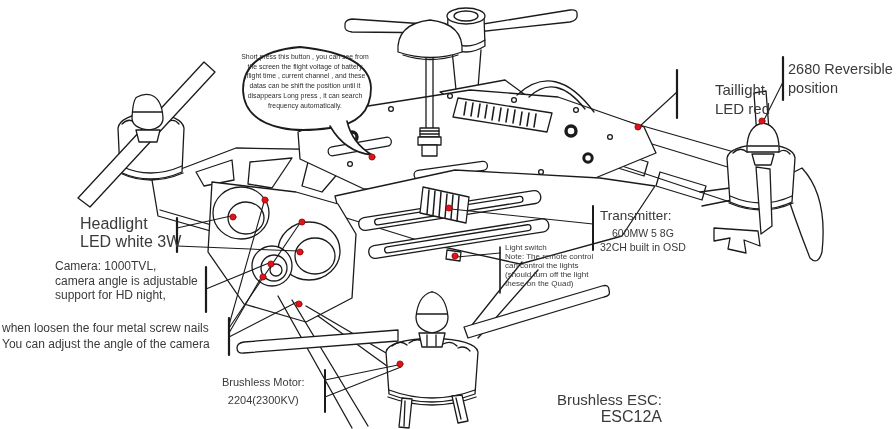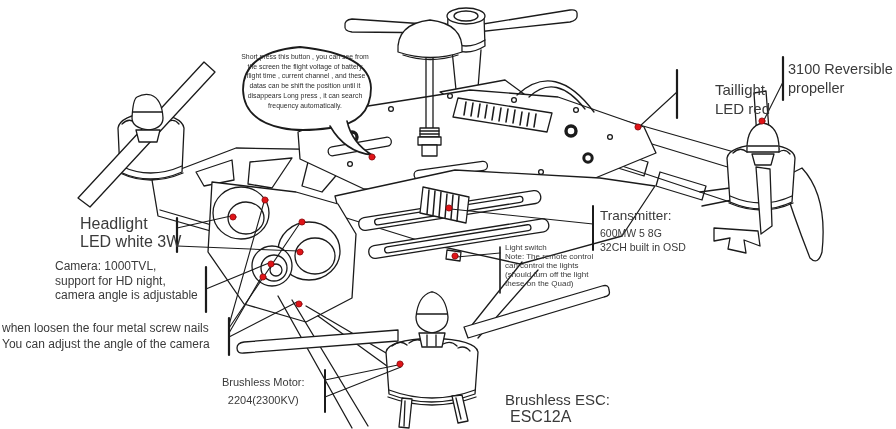--- a/index.html
+++ b/index.html
@@ -10,21 +10,21 @@
   .lbl span{display:block;}
   .t15{font-size:15px;line-height:19px;}
   .t16{font-size:16px;line-height:18px;}
   .t12{font-size:12px;line-height:14.5px;}
   .t12b{font-size:12px;line-height:15.5px;}
   .t125{font-size:11px;line-height:18px;text-align:center;}
   .t8{font-size:8px;line-height:8.9px;}
   .bubble-text{position:absolute;left:240px;top:52px;width:130px;text-align:center;
     font-size:6.9px;line-height:9.7px;color:#2e2e2e;}
   .tx-title{font-size:13.5px;line-height:16px;}
-  .tx-sub{font-size:10.5px;line-height:13.5px;}
+  .tx-sub{font-size:10.5px;line-height:13.5px;text-align:center;}
   .esc-big{font-size:15px;display:inline;}
   .esc-small{font-size:16px;display:inline;margin-left:5px;}
   .mk{stroke:#8a0d10;stroke-width:.8;}
 </style>
 </head>
 <body>
 
 <div id="stage">
 
 <svg viewBox="0 0 896 429" width="896" height="429">
@@ -224,33 +224,33 @@
     <span>search frequency</span>
     <span>automatically.</span>
   </div>
 
   <div class="lbl t15" style="left:715px;top:80px;">
     <span>Taillight</span>
     <span>LED red</span>
   </div>
 
   <div class="lbl t15" style="left:788px;top:60px;font-size:14.5px;">
-    <span>3100 Reversible</span>
-    <span>propeller</span>
+    <span>2680 Reversible</span>
+    <span>position</span>
   </div>
 
   <div class="lbl t16" style="left:80px;top:215px;">
     <span>Headlight</span>
     <span>LED white 3W</span>
   </div>
 
   <div class="lbl t12" style="left:55px;top:259px;">
     <span>Camera: 1000TVL,</span>
+    <span>camera angle is adjustable</span>
     <span>support for HD night,</span>
-    <span>camera angle is adjustable</span>
   </div>
 
   <div class="lbl t12b" style="left:2px;top:321px;">
     <span>when loosen the four metal screw nails</span>
     <span>You can adjust the angle of the camera</span>
   </div>
 
   <div class="lbl" style="left:600px;top:208px;">
     <span class="tx-title">Transmitter:</span>
     <span class="tx-sub" style="margin-top:3px;">600MW 5 8G</span>
@@ -263,18 +263,18 @@
     <span>can control the lights</span>
     <span>(should turn off the light</span>
     <span>these on the Quad)</span>
   </div>
 
   <div class="lbl t125" style="left:222px;top:373px;">
     <span>Brushless Motor:</span>
     <span>2204(2300KV)</span>
   </div>
 
-  <div class="lbl" style="left:505px;top:391px;">
+  <div class="lbl" style="left:557px;top:391px;text-align:right;">
     <span class="esc-big">Brushless ESC:</span>
     <span class="esc-small">ESC12A</span>
   </div>
 
 </div>
 
 </body></html>

